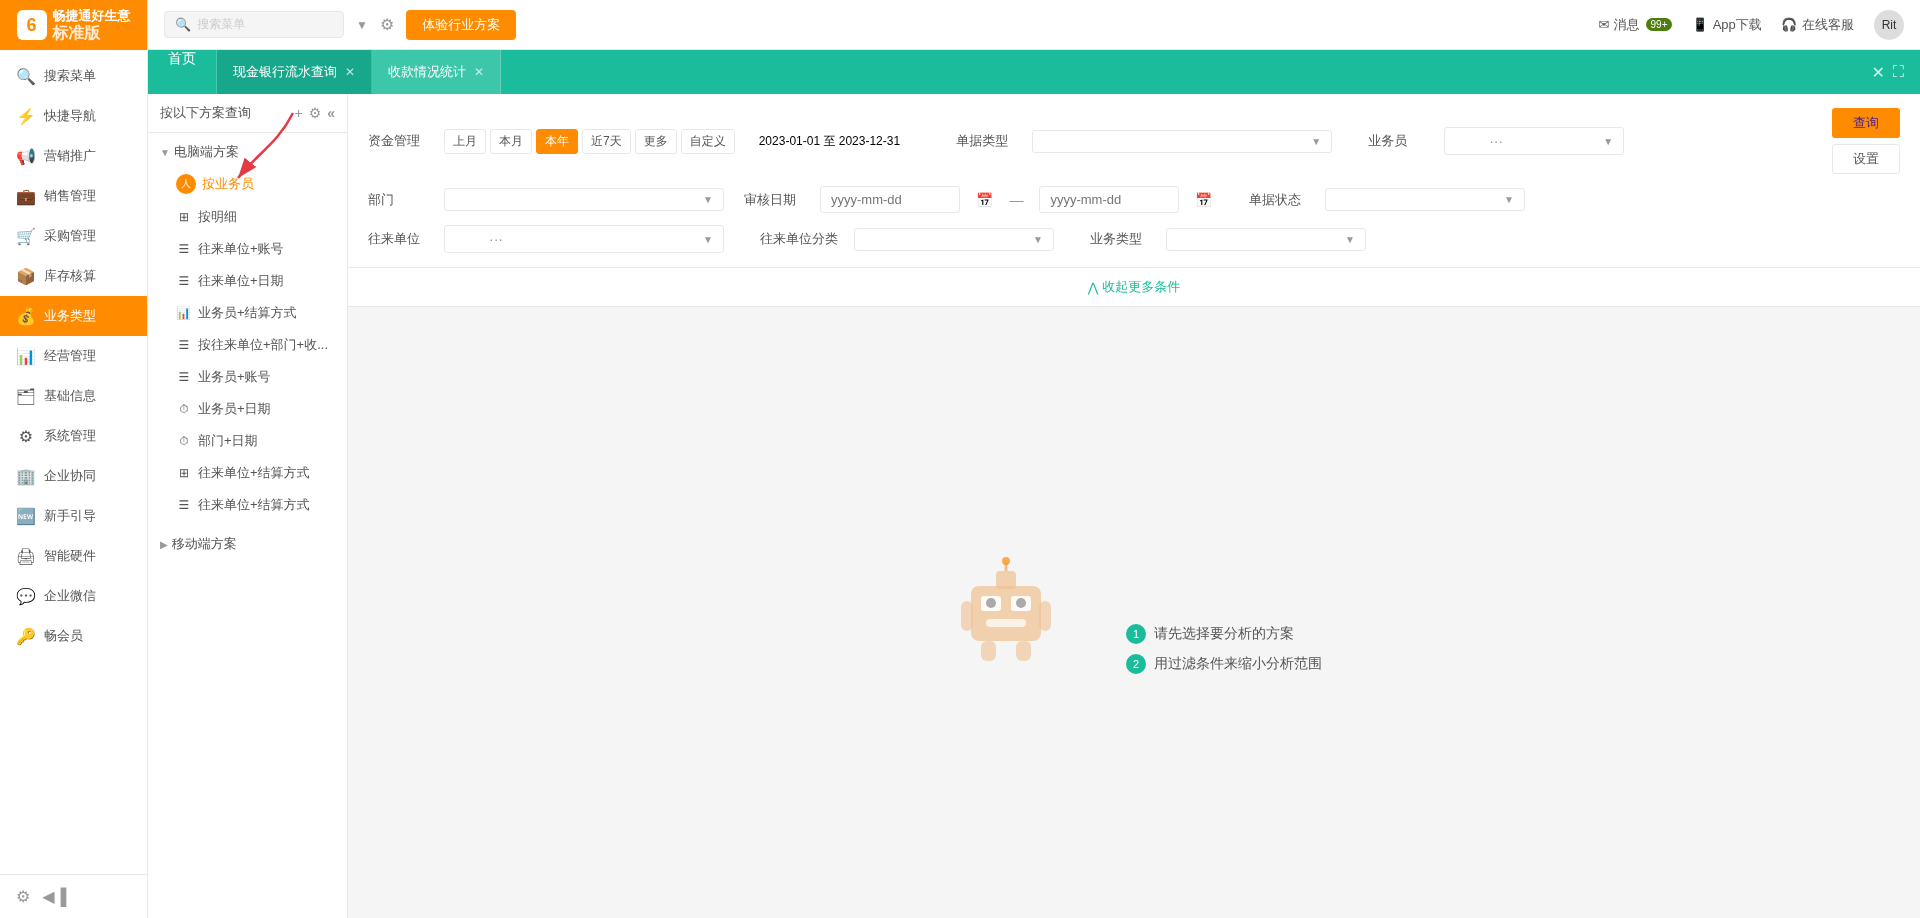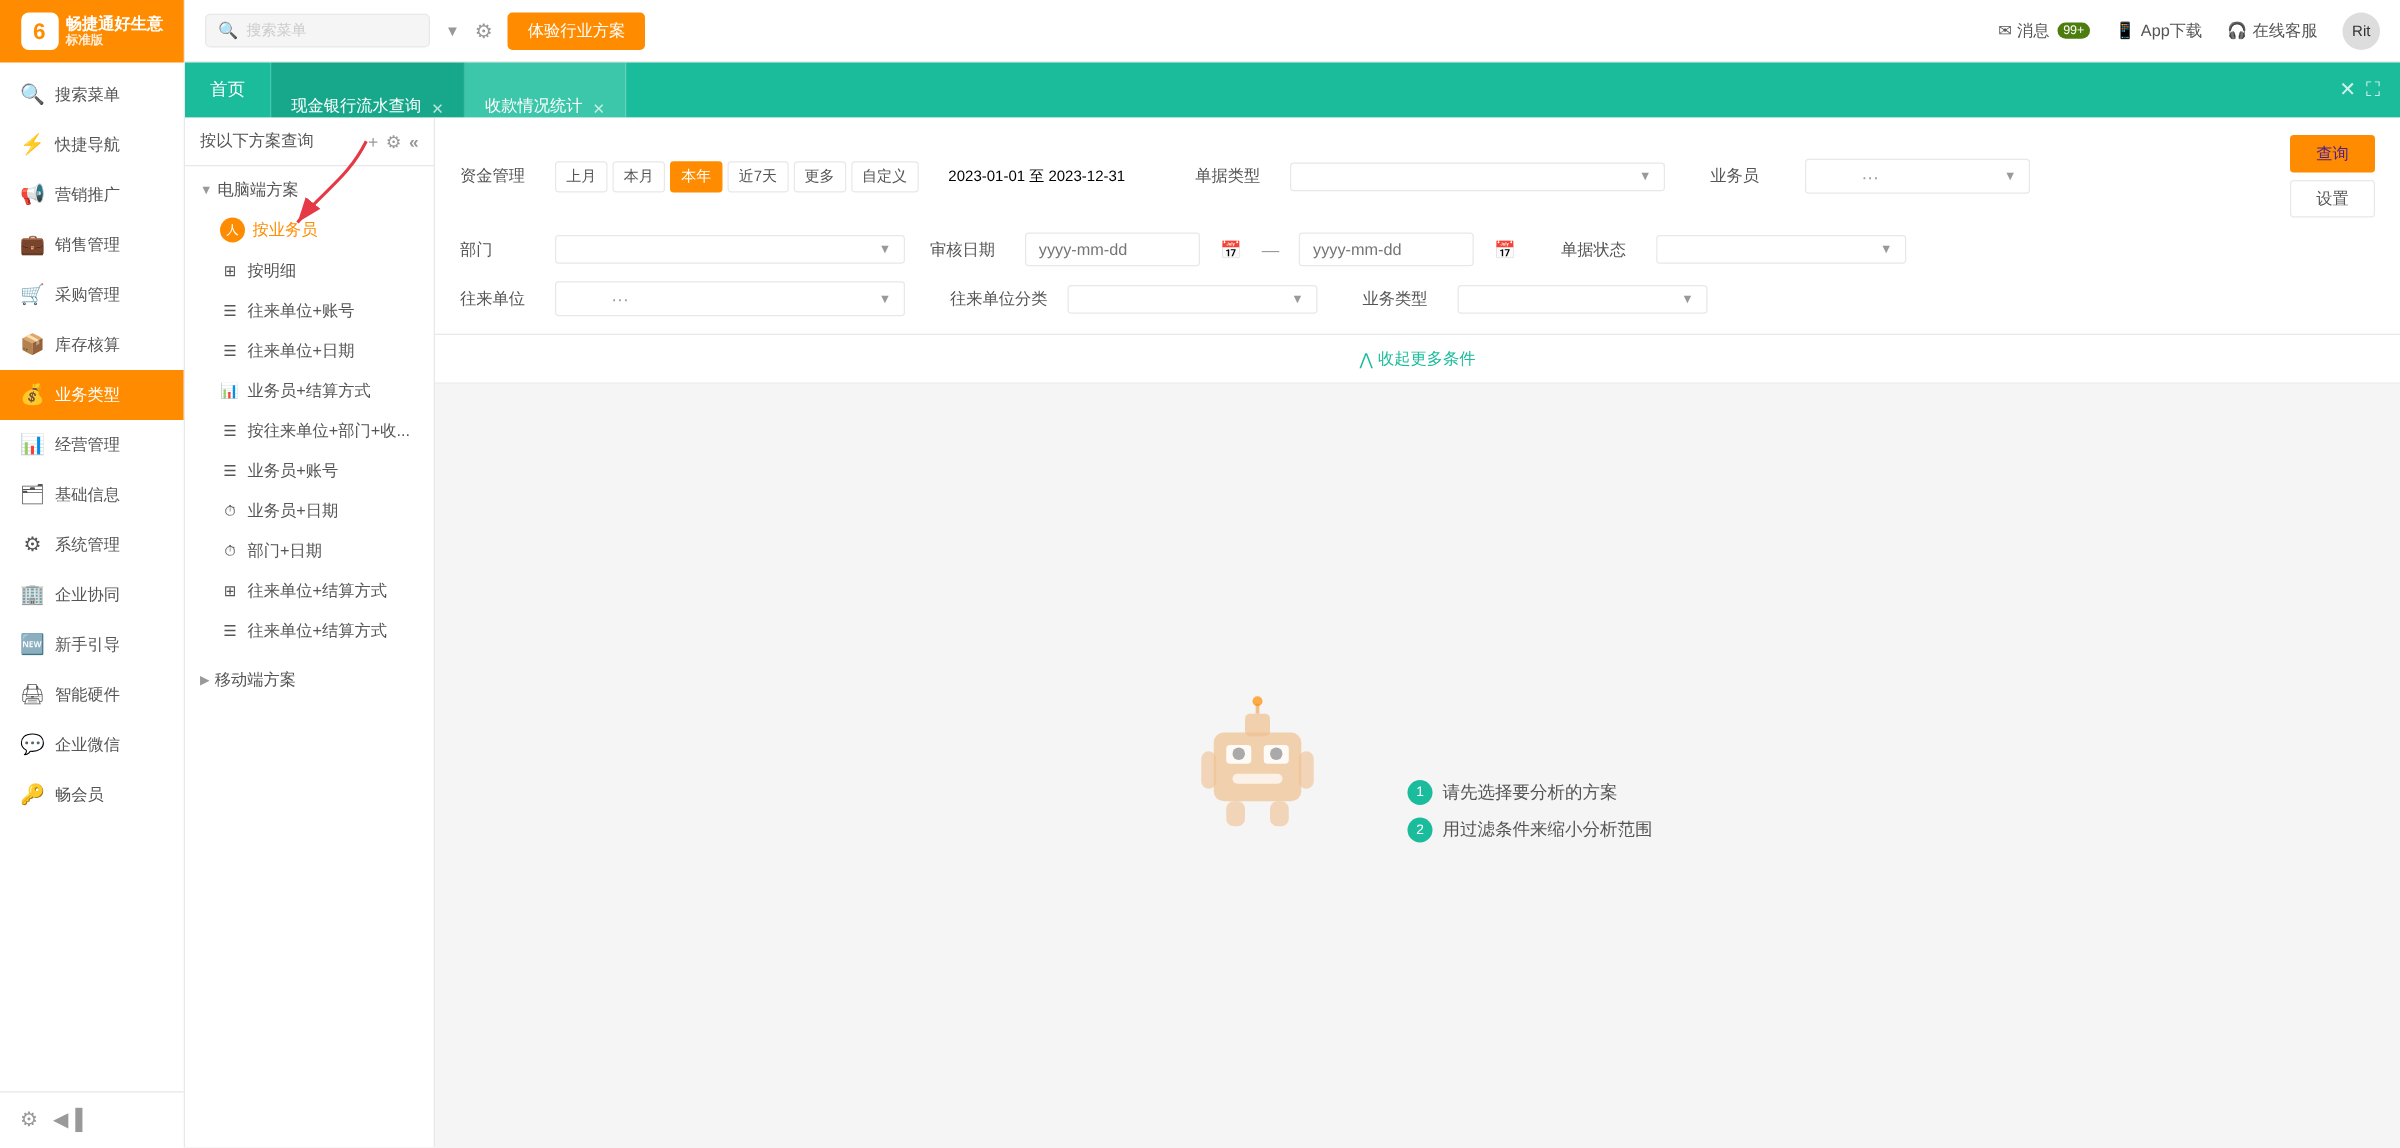--- a/index.html
+++ b/index.html
@@ -60,26 +60,26 @@
     .topbar-right-item { display: flex; align-items: center; gap: 4px; color: #555; cursor: pointer; font-size: 13px; }
     .badge { background: #4d7c0f; color: white; border-radius: 10px; font-size: 10px; padding: 1px 5px; margin-left: 2px; }
     .topbar-avatar { width: 30px; height: 30px; background: #ddd; border-radius: 50%; display: flex; align-items: center; justify-content: center; font-size: 12px; }
 
     
     .tabbar {
       height: 44px; background: #1abc9c; display: flex; align-items: center;
       padding: 0 0 0 0; gap: 0;
     }
     .tab-home {
-      padding: 0 20px; height: 44px; display: flex; align-items: center;
+      padding: 0 20px; height: 44px; display: flex; align-items: flex-start;
       color: white; cursor: pointer; font-size: 14px;
       border-right: 1px solid rgba(255,255,255,0.2);
     }
     .tab-item {
-      padding: 0 16px; height: 44px; display: flex; align-items: flex-end; gap: 8px;
+      padding: 0 16px; height: 44px; display: flex; align-items: center; gap: 8px;
       color: white; cursor: pointer; font-size: 13px;
       background: rgba(0,0,0,0.1); border-right: 1px solid rgba(255,255,255,0.2);
     }
     .tab-item.active { background: rgba(255,255,255,0.15); }
     .tab-close { color: rgba(255,255,255,0.7); font-size: 12px; cursor: pointer; }
     .tab-bar-right { margin-left: auto; display: flex; align-items: center; gap: 8px; padding-right: 16px; }
     .tab-win-btn { color: white; font-size: 16px; cursor: pointer; opacity: 0.8; }
 
     
     .page-content { flex: 1; display: flex; flex-direction: column; overflow: hidden; }
@@ -191,21 +191,21 @@
 </head>
 <body>
 
 <div class="sidebar">
   <div class="sidebar-logo">
     <div class="sidebar-logo-icon">
       <span>6</span>
     </div>
     <div style="display:flex;flex-direction:column;line-height:1.2;">
       <span style="font-size:13px;font-weight:bold;">畅捷通好生意</span>
-      <span style="font-size:10px;opacity:0.85;">标准版</span>
+      <span style="font-size:16px;opacity:0.85;">标准版</span>
     </div>
   </div>
 
   <div class="sidebar-nav">
     <div class="sidebar-item">
       <span class="sidebar-item-icon">🔍</span>
       <span>搜索菜单</span>
     </div>
     <div class="sidebar-item">
       <span class="sidebar-item-icon">⚡</span>

